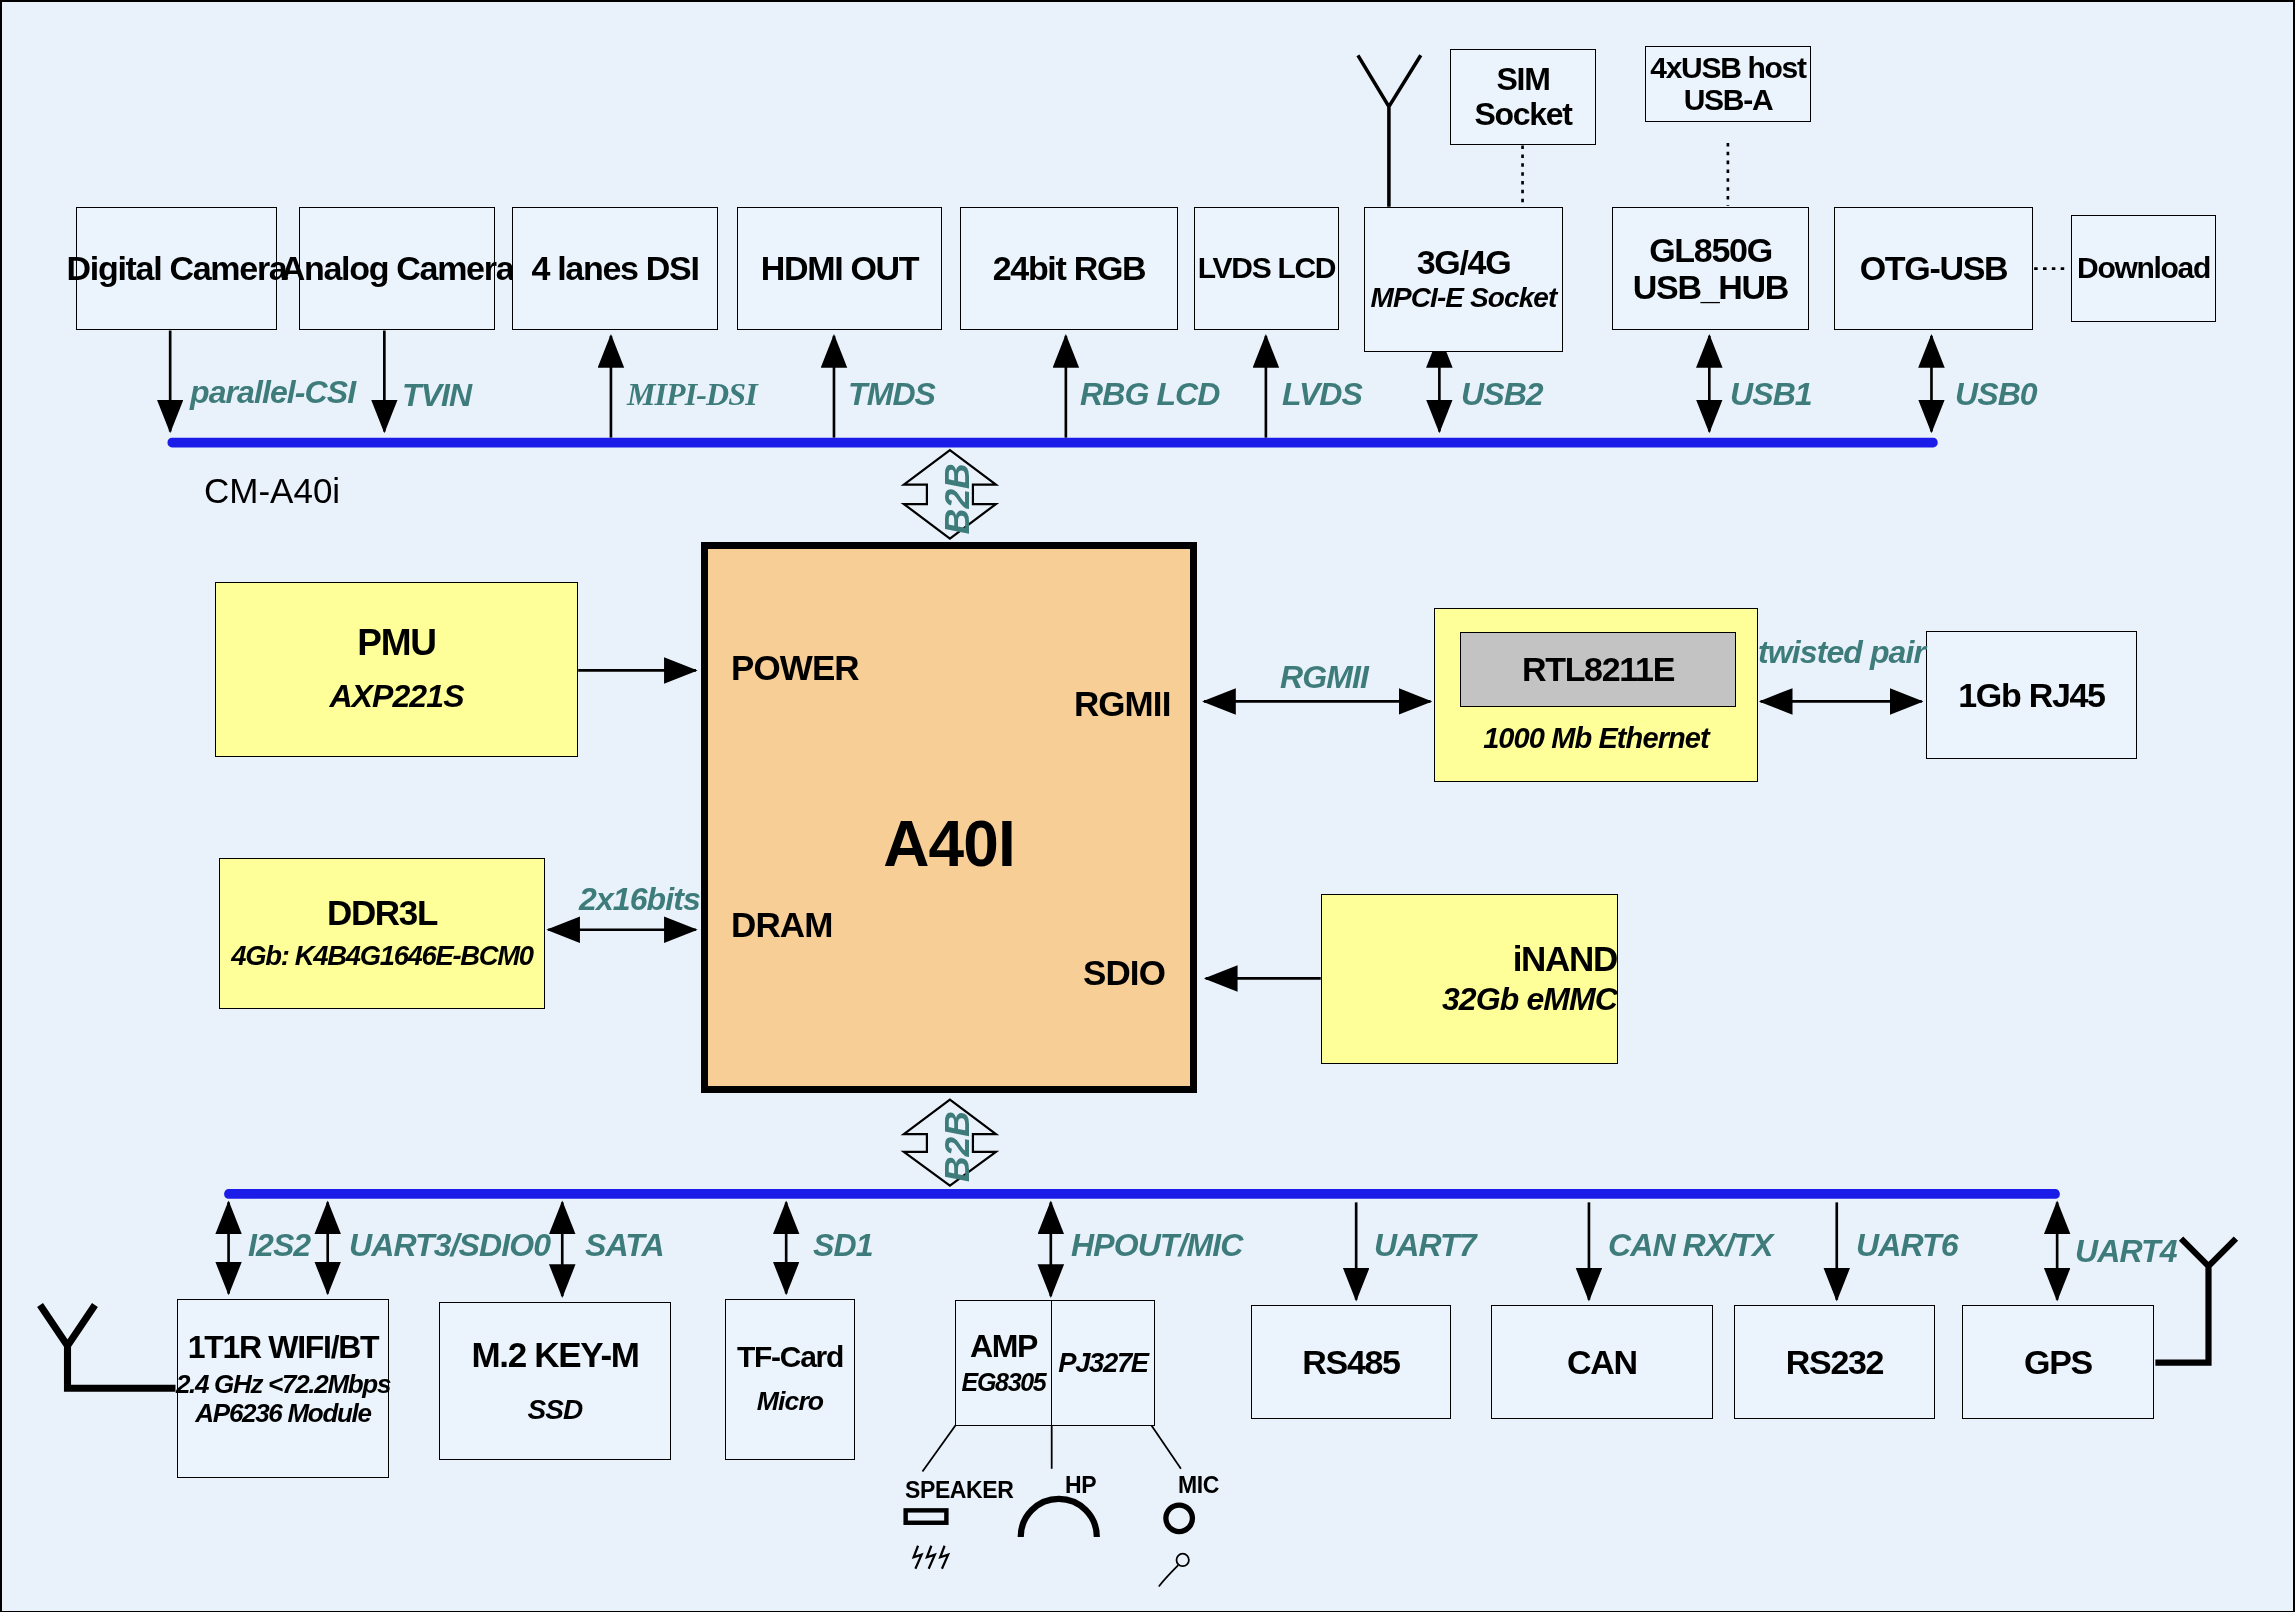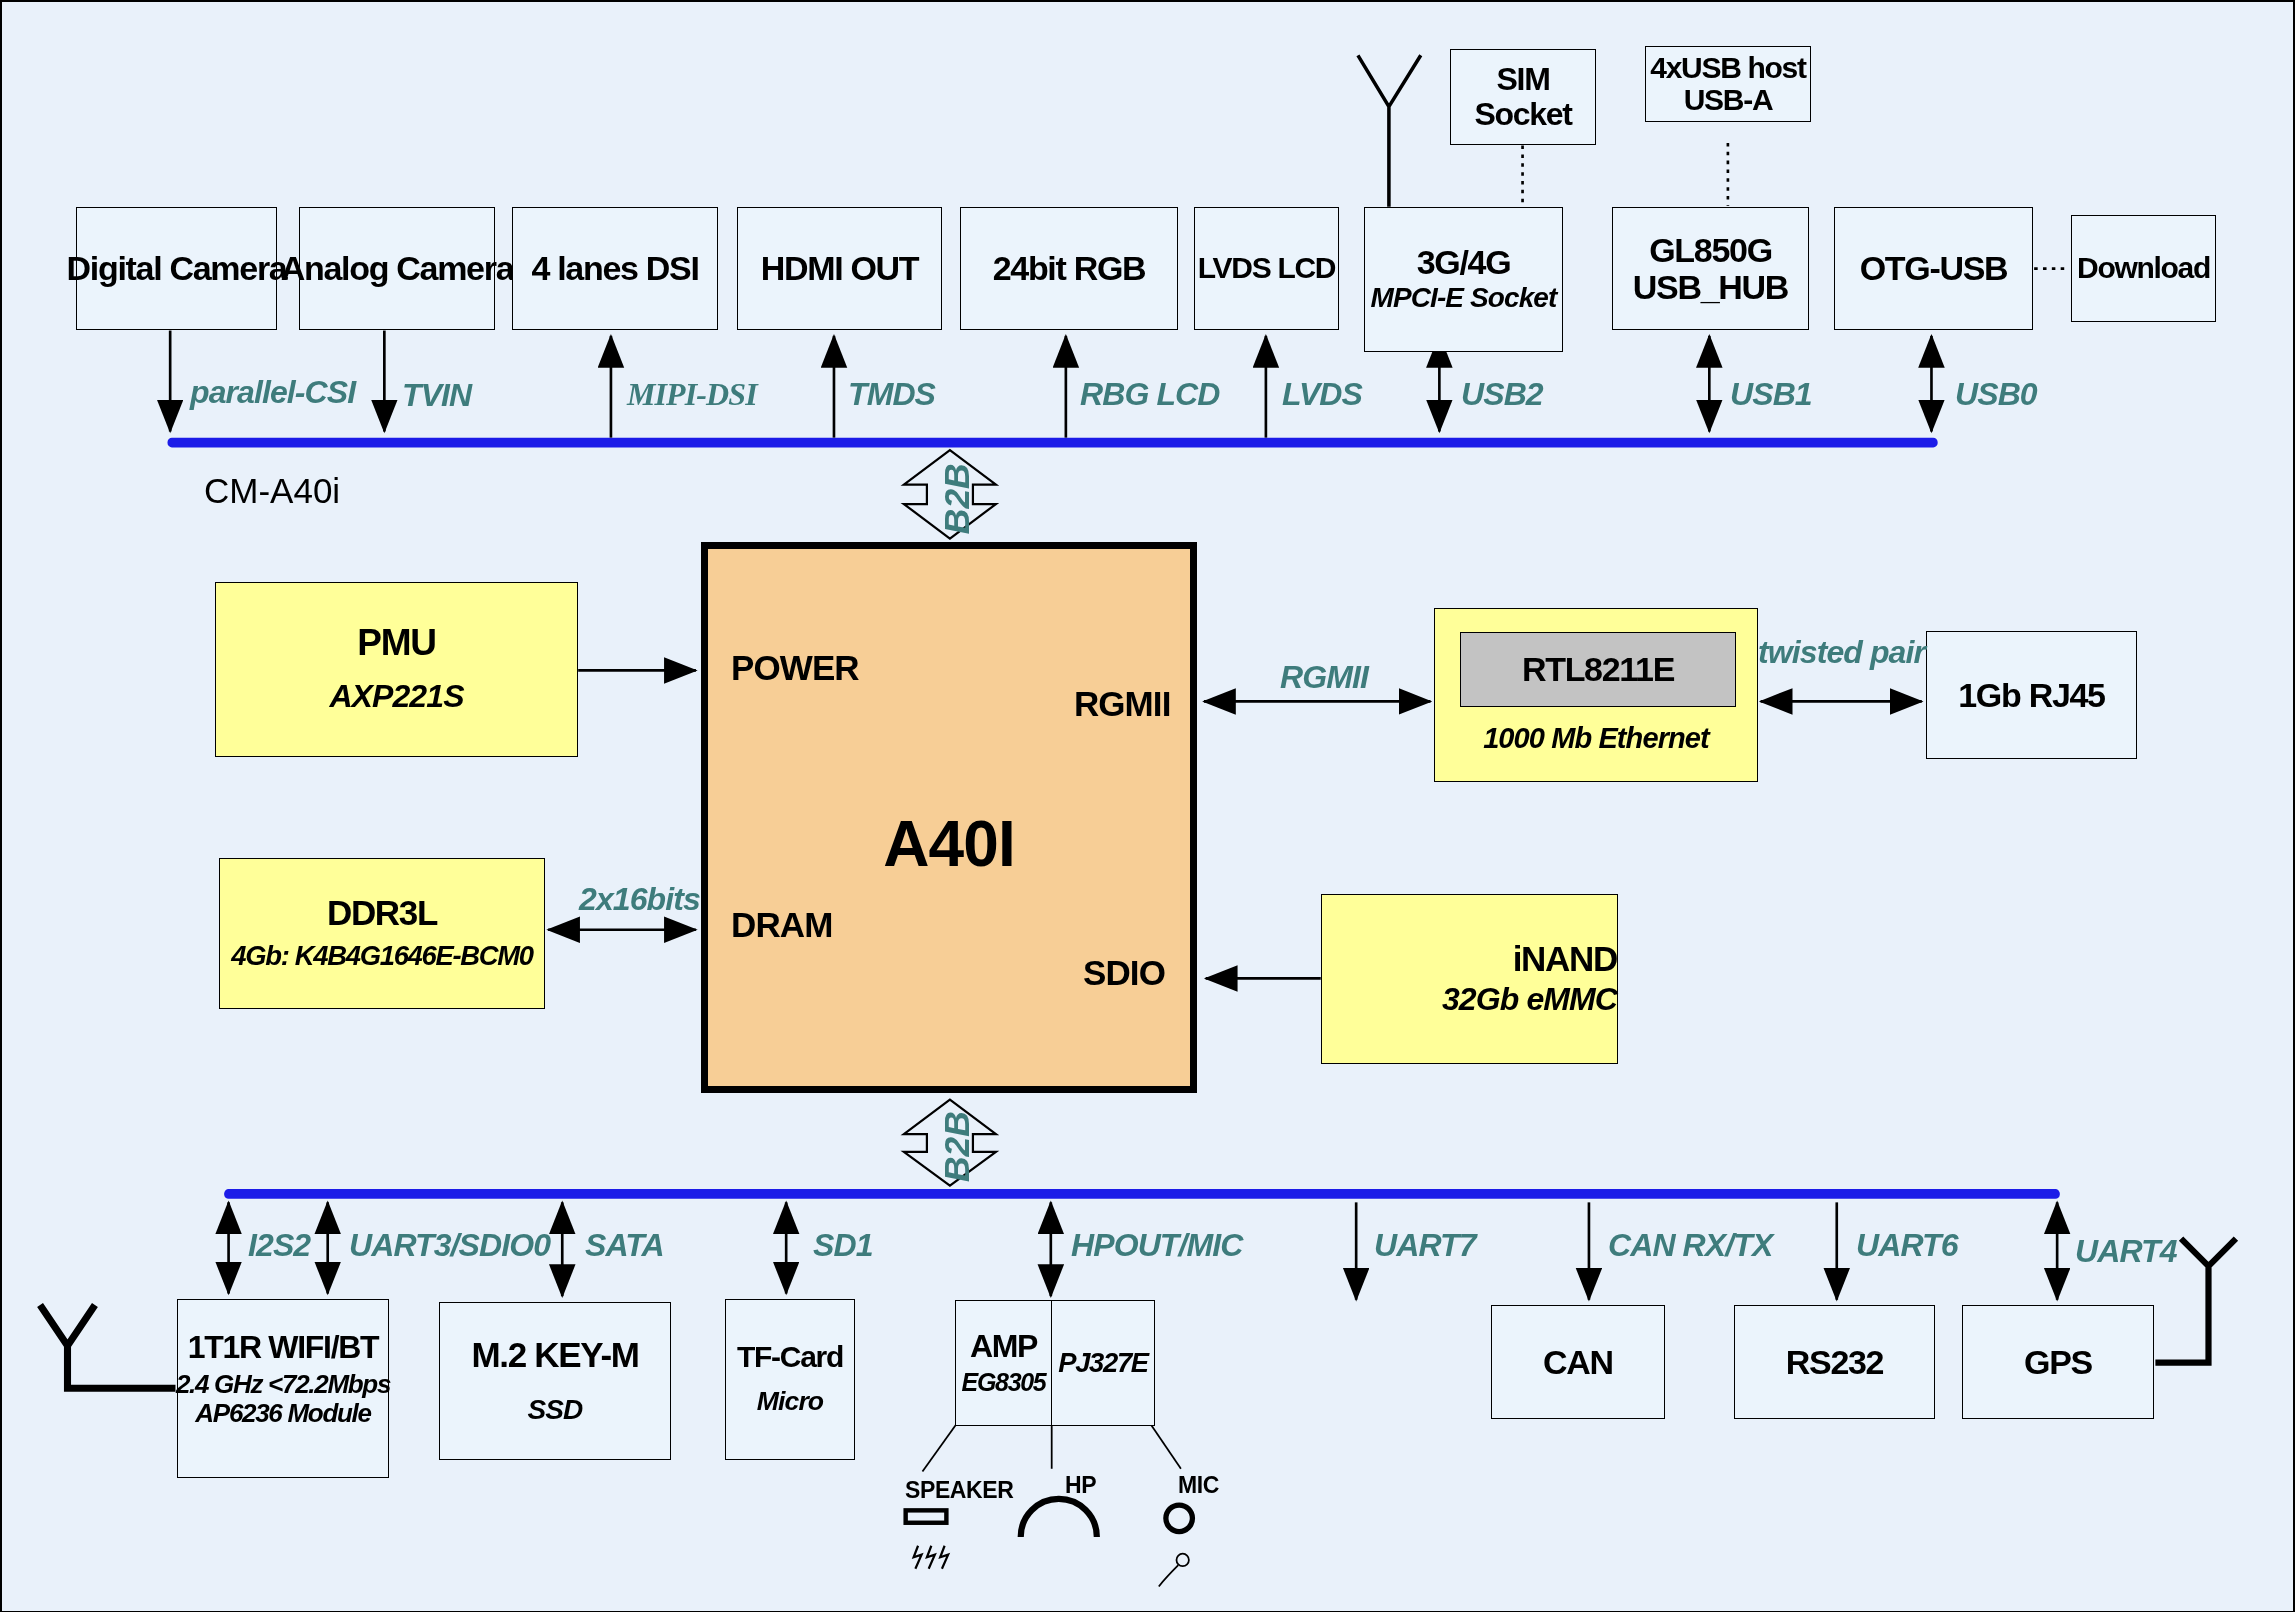--- a/index.html
+++ b/index.html
@@ -223,21 +223,24 @@
   <div style="position:absolute;left:953px;top:1298px;width:200px;height:126px;display:flex;z-index:2;">
     <div class="box" style="position:relative;left:0;top:0;width:96px;height:126px;border-right:none;gap:3.5px;">
       <div class="t1" style="font-size:32px;">AMP</div>
       <div class="t2" style="font-size:25px;letter-spacing:-1.3px;">EG8305</div>
     </div>
     <div class="box" style="position:relative;left:0;top:0;width:104px;height:126px;">
       <div class="t2" style="font-size:27.4px;letter-spacing:-1.3px;">PJ327E</div>
     </div>
   </div>
 
-  <div class="box" style="left:1489px;top:1303px;width:174px;height:114px;">
+  <div class="box" style="left:1249px;top:1303px;width:200px;height:114px;">
+    <div class="t1">RS485</div>
+  </div>
+  <div class="box" style="left:1489px;top:1303px;width:222px;height:114px;">
     <div class="t1">CAN</div>
   </div>
   <div class="box" style="left:1732px;top:1303px;width:201px;height:114px;">
     <div class="t1">RS232</div>
   </div>
   <div class="box" style="left:1960px;top:1303px;width:192px;height:114px;">
     <div class="t1">GPS</div>
   </div>
 
   <div class="audio-label" style="left:881px;top:1475px;">SPEAKER</div>

